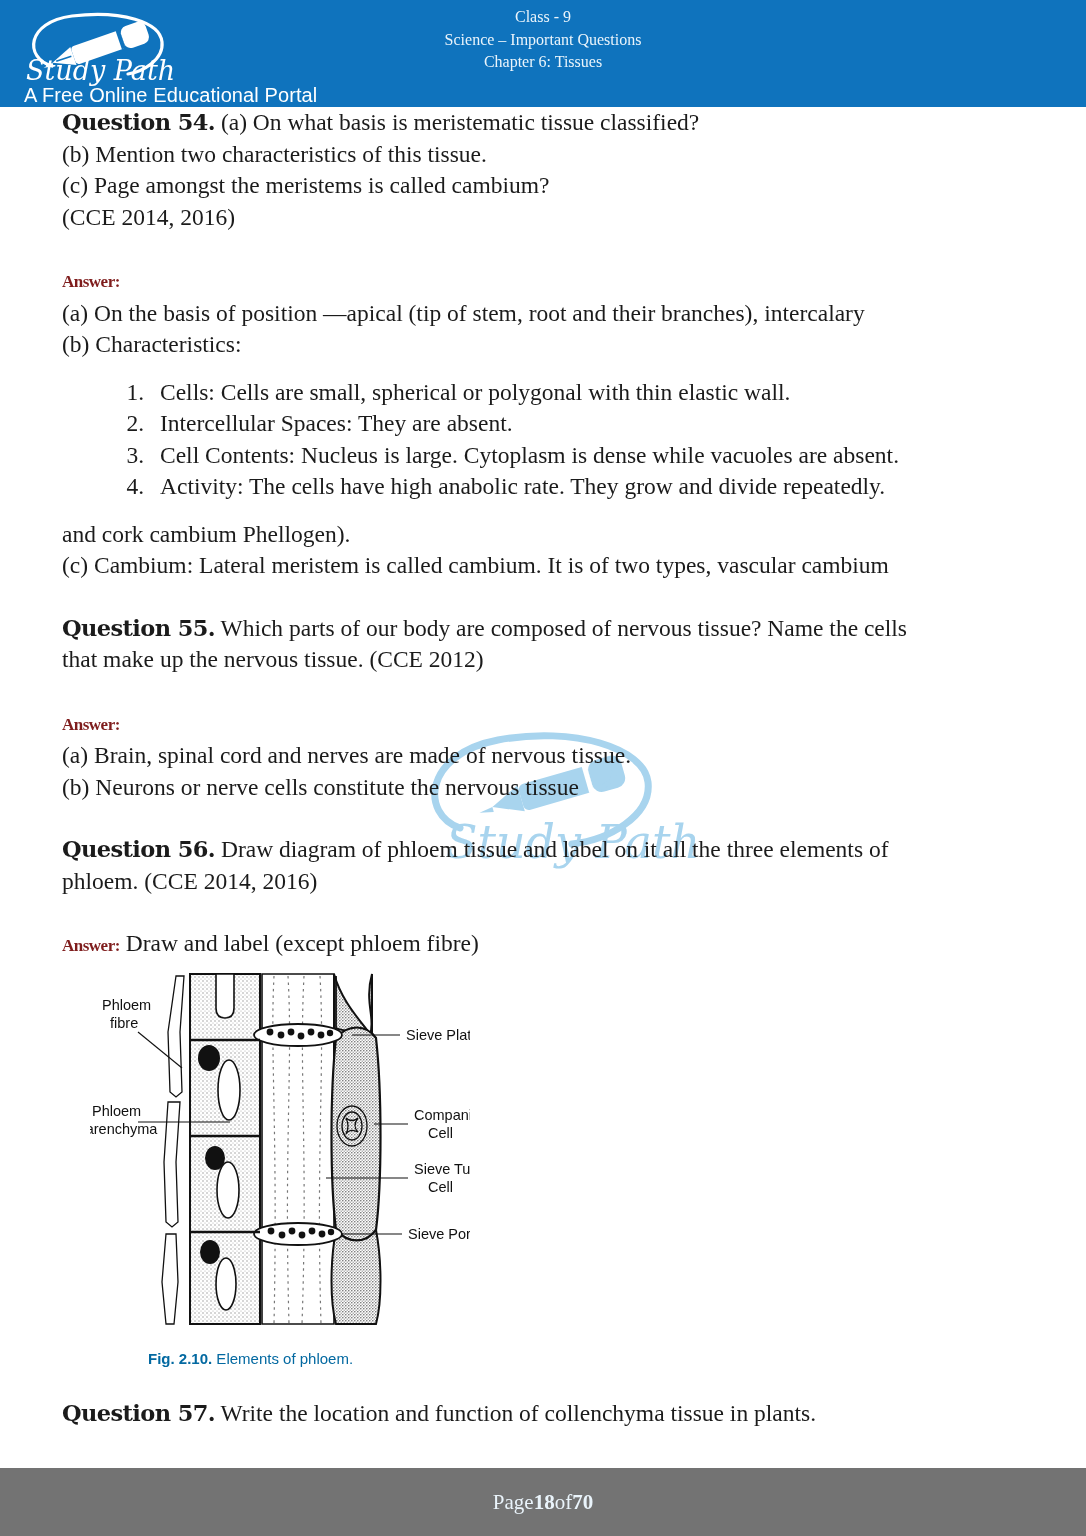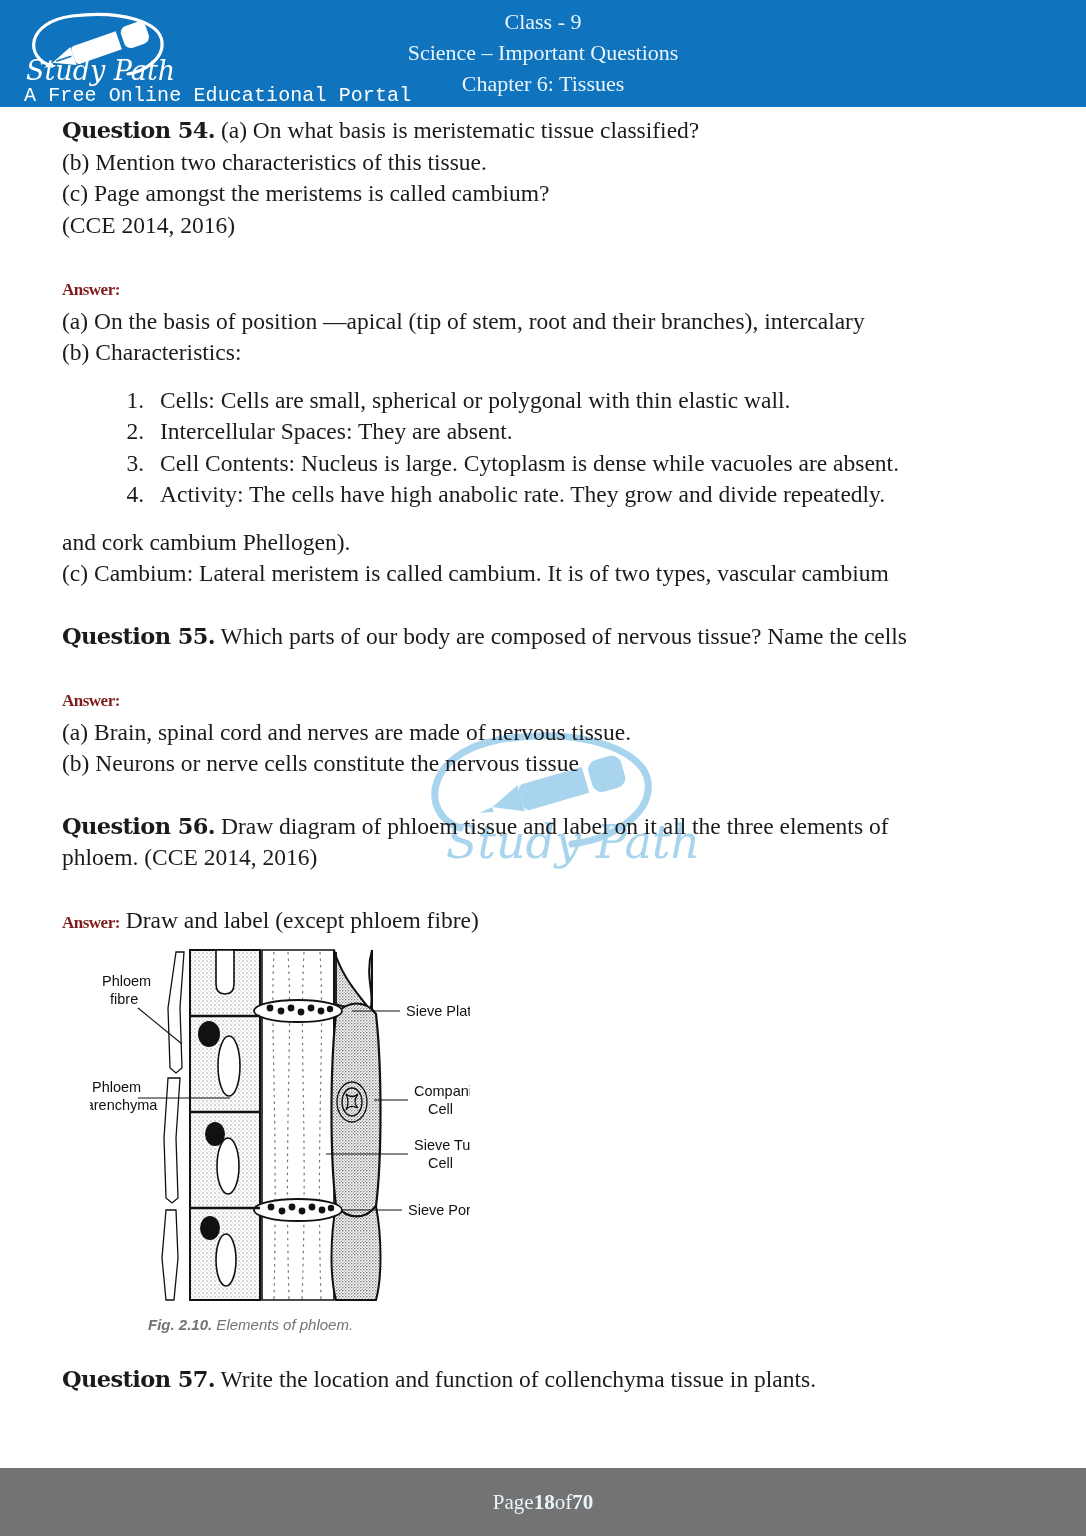--- a/index.html
+++ b/index.html
@@ -25,56 +25,56 @@
   .logo-wrap {
     position: absolute;
     left: 10px; top: 6px;
     width: 300px; height: 96px;
     color: #ffffff;
   }
   .logo-svg { position: absolute; left: 0; top: 0; }
   .logo-tagline {
     position: absolute;
     left: 14px; top: 78px;
-    font-family: Liberation Mono, monospace;
+    font-family: Liberation Sans, sans-serif;
     font-size: 20px;
     color: #ffffff;
     letter-spacing: 0.1px;
     white-space: nowrap;
   }
   .header-titles {
     position: absolute;
     left: 300px; top: 6px;
     width: 486px;
     text-align: center;
     color: #eaf4fb;
     font-family: "Liberation Serif", serif;
   }
-  .header-titles div { line-height: 1.42; font-size: 22px; white-space: nowrap; }
+  .header-titles div { line-height: 1.42; font-size: 16px; white-space: nowrap; }
   .ht1 { font-size: 22px; }
   .ht2 { font-size: 22px; }
   .ht3 { font-size: 22px; }
 
   
   .watermark {
     position: absolute;
     left: 412px; top: 718px;
     width: 300px; height: 160px;
     opacity: 1;
     pointer-events: none;
     z-index: 0;
   }
 
   
   .content {
     position: absolute;
     top: 107px; left: 0;
     width: 1086px;
     height: 984px;
-    padding: 8px 60px 0 62px;
+    padding: 0 60px 0 62px;
     z-index: 2;
   }
   .ln {
     font-size: 23.5px;
     line-height: 31.5px;
     color: #1b1b1b;
     font-family: "Liberation Serif", serif;
   }
   .qlabel {
     font-family: "DejaVu Serif", "Liberation Serif", serif;
@@ -107,24 +107,23 @@
   
   .figure-block {
     position: relative;
     width: 430px;
     margin-left: 28px;
     margin-top: 10px;
   }
   .fig-caption {
     font-family: "Liberation Sans", sans-serif;
     font-size: 15px;
-    color: #737373;
+    color: #0369a1;
     margin-left: 58px;
-    margin-top: 4px;
-    font-style: italic;
+    margin-top: 14px;
   }
   .fig-caption b { font-weight: bold; }
 
   
   .footer {
     position: absolute;
     left: 0; top: 1468px;
     width: 1086px; height: 68px;
     background: #737373;
     color: #eaf4fb;
@@ -204,20 +203,21 @@
     <li>Cell Contents: Nucleus is large. Cytoplasm is dense while vacuoles are absent.</li>
     <li>Activity: The cells have high anabolic rate. They grow and divide repeatedly.</li>
   </ol>
 
   <p class="ln para">and cork cambium Phellogen).</p>
   <p class="ln para">(c) Cambium: Lateral meristem is called cambium. It is of two types, vascular cambium</p>
 
   <div class="gap"></div>
 
   <p class="ln para"><span class="qlabel">Question 55.</span><span> Which parts of our body are composed of nervous tissue?  Name the cells</span></p>
+  <p class="ln para">that make up the nervous tissue. (CCE 2012)</p>
 
   <div class="gap"></div>
 
   <p class="ln para"><span class="ans">Answer:</span></p>
   <p class="ln para">(a) Brain, spinal cord and nerves are made of nervous tissue.</p>
   <p class="ln para">(b) Neurons or nerve cells constitute the nervous tissue</p>
 
   <div class="gap"></div>
 
   <p class="ln para"><span class="qlabel">Question 56.</span><span> Draw diagram of phloem tissue and label on it all the three elements of</span></p>

